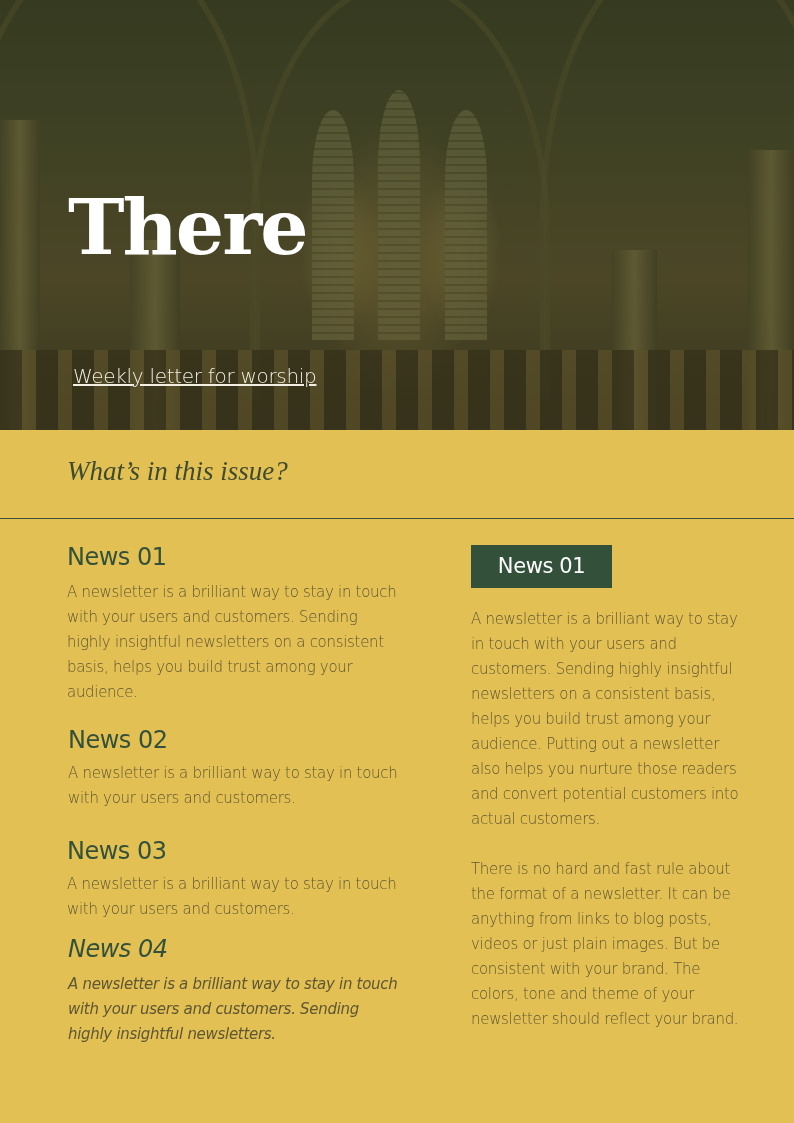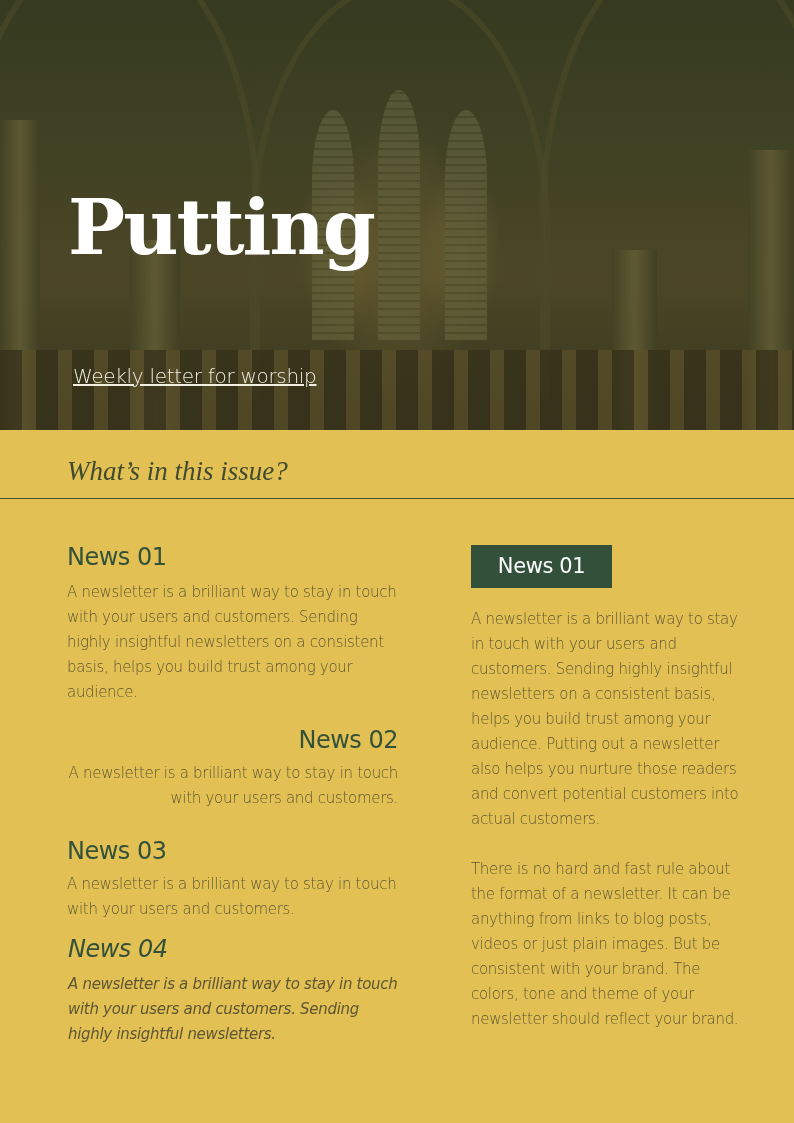--- a/index.html
+++ b/index.html
@@ -47,21 +47,21 @@
       font-weight: bold; color: #ffffff;
       font-size: 76px; line-height: 88px; letter-spacing: -2px;
     }
     .subtitle {
       position: absolute; left: 73px; top: 364px;
       font-family: "DejaVu Sans", sans-serif; font-weight: 200;
       color: #f2efe2; font-size: 20px; letter-spacing: -0.3px; text-decoration: underline;
     }
     
     .issue-bar {
-      position: absolute; left: 0; top: 430px; width: 794px; height: 69px;
+      position: absolute; left: 0; top: 430px; width: 794px; height: 89px;
       border-bottom: 1px solid #3d5237;
       padding-left: 24px;
     }
     .issue-label, .issue-date {
       position: absolute; top: 26px;
       font-family: "Liberation Serif", "DejaVu Serif", serif;
       font-style: italic; font-size: 27px; color: #3f4a30;
     }
     .issue-label { left: 67px; }
     .issue-date { left: 471px; }
@@ -103,35 +103,35 @@
     <div class="window" style="left:378px;top:90px;width:42px;height:250px;"></div>
     <div class="window" style="left:445px;top:110px;width:42px;height:230px;"></div>
     <div class="pillar" style="left:0px;top:120px;width:40px;height:310px;"></div>
     <div class="pillar" style="left:130px;top:240px;width:50px;height:190px;"></div>
     <div class="pillar" style="left:612px;top:250px;width:45px;height:180px;"></div>
     <div class="pillar" style="left:748px;top:150px;width:46px;height:280px;"></div>
     <div class="pews"></div>
     <div class="overlay"></div>
   </div>
   <div class="title">
-    <div>Putting</div>
+    <div>There</div>
   </div>
   <div class="subtitle">Weekly letter for worship</div>
 </div>
 
 <div class="issue-bar">
   <div class="issue-label">What’s in this issue?</div>
 </div>
 
 <div class="left-col">
   <div class="news-item" style="top:0px;width:330px;">
     <div class="news-title">News 01</div>
     <div class="news-body">A newsletter is a brilliant way to stay in touch with your users and customers. Sending highly insightful newsletters on a consistent basis, helps you build trust among your audience.</div>
   </div>
-  <div class="news-item" style="top:183px;left:1px;width:330px;text-align:right;">
+  <div class="news-item" style="top:183px;left:1px;width:330px;">
     <div class="news-title">News 02</div>
     <div class="news-body" style="margin-top:4px;">A newsletter is a brilliant way to stay in touch with your users and customers.</div>
   </div>
   <div class="news-item" style="top:294px;width:330px;">
     <div class="news-title">News 03</div>
     <div class="news-body" style="margin-top:4px;">A newsletter is a brilliant way to stay in touch with your users and customers.</div>
   </div>
   <div class="news-item" style="top:392px;left:1px;width:330px;font-style:italic;">
     <div class="news-title">News 04</div>
     <div class="news-body" style="margin-top:6px;">A newsletter is a brilliant way to stay in touch with your users and customers. Sending highly insightful newsletters.</div>

